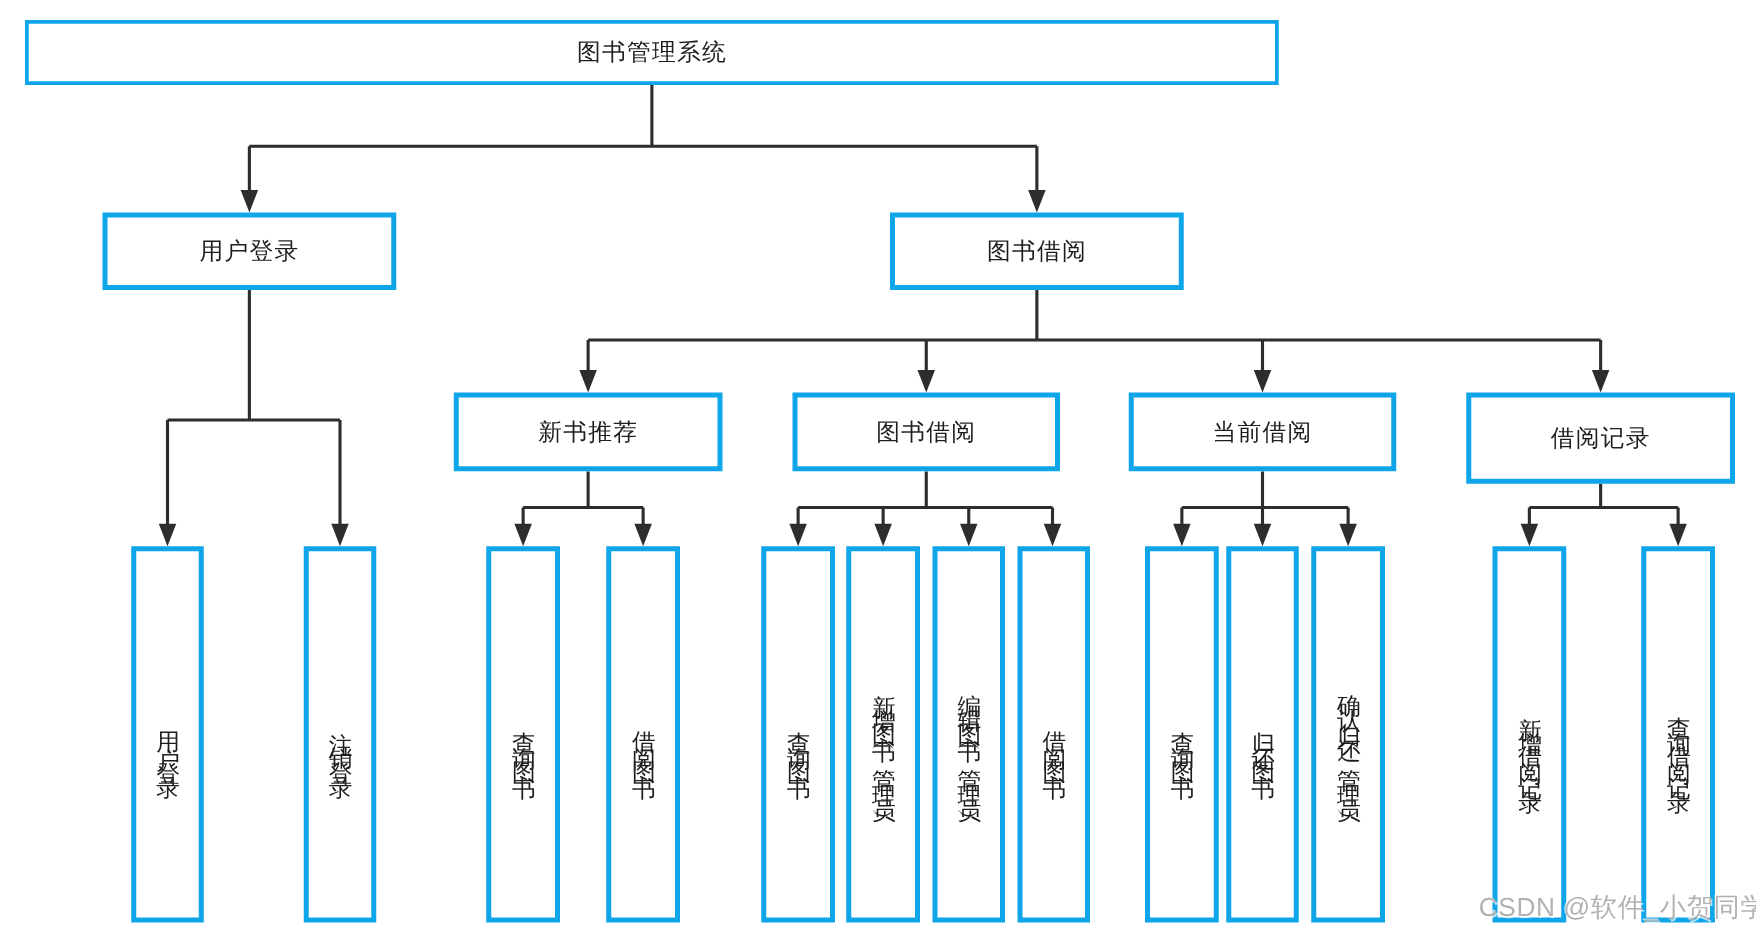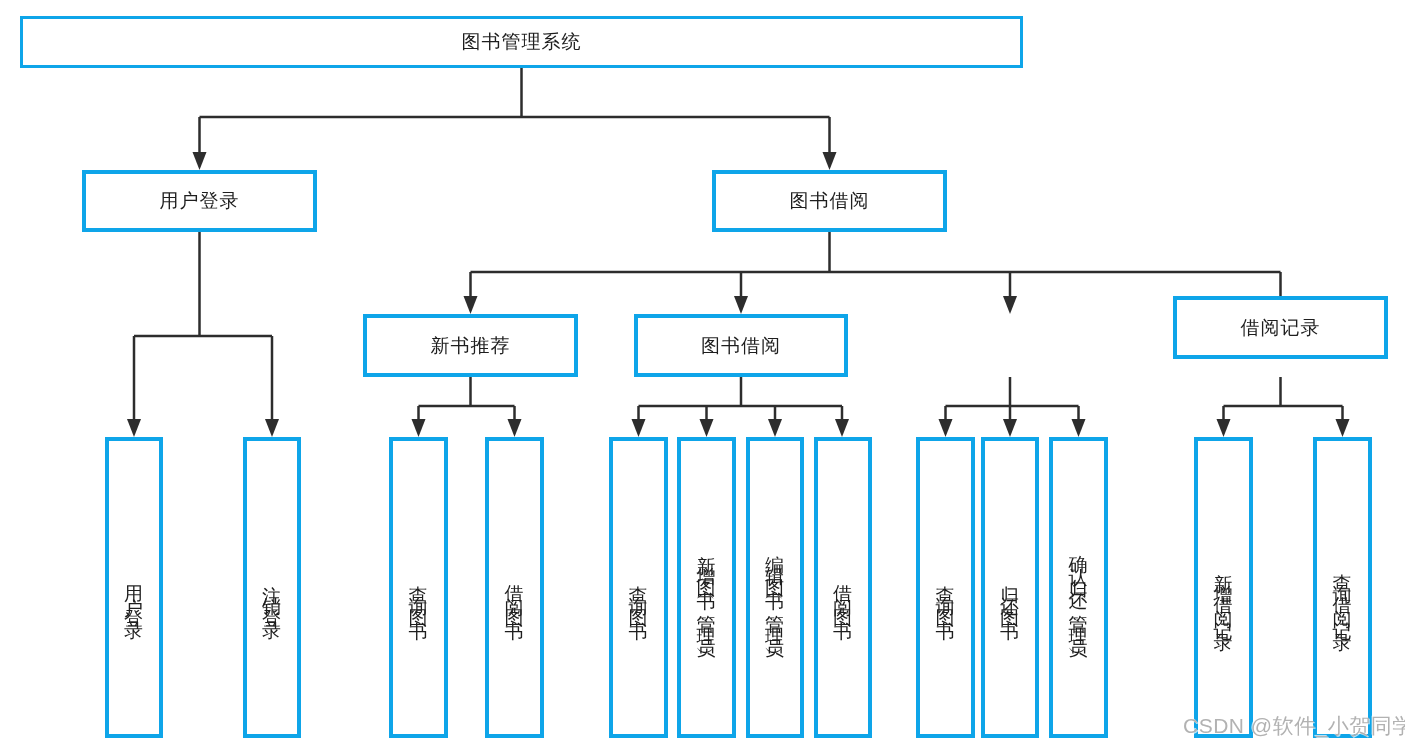--- a/index.html
+++ b/index.html
@@ -161,21 +161,24 @@
   <div class="box h" style="left:712px; top:170px; width:235px; height:62px">
     <span>图书借阅</span>
   </div>
 
   <div class="box h" style="left:363px; top:314px; width:215px; height:63px">
     <span>新书推荐</span>
   </div>
   <div class="box h" style="left:634px; top:314px; width:214px; height:63px">
     <span>图书借阅</span>
   </div>
-  <div class="box h" style="left:1173px; top:296px; width:215px; height:63px">
+  <div class="box h" style="left:903px; top:314px; width:214px; height:63px">
+    <span>当前借阅</span>
+  </div>
+  <div class="box h" style="left:1173px; top:314px; width:215px; height:73px">
     <span>借阅记录</span>
   </div>
 
   <div class="box v" style="left:105px; top:437px; width:58px; height:301px">
     <span>用户登录</span>
   </div>
   <div class="box v" style="left:243px; top:437px; width:58px; height:301px">
     <span>注销登录</span>
   </div>
 

